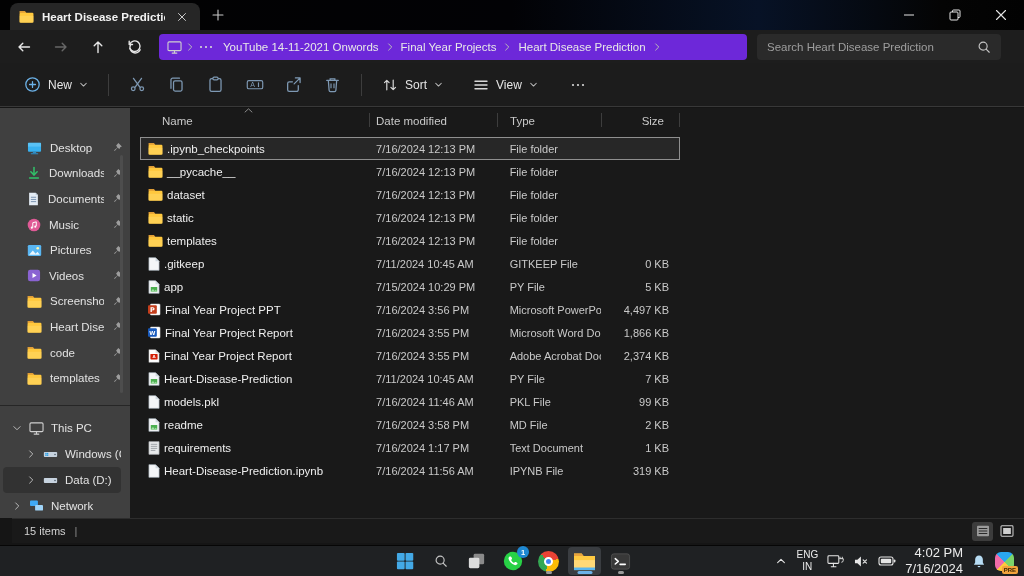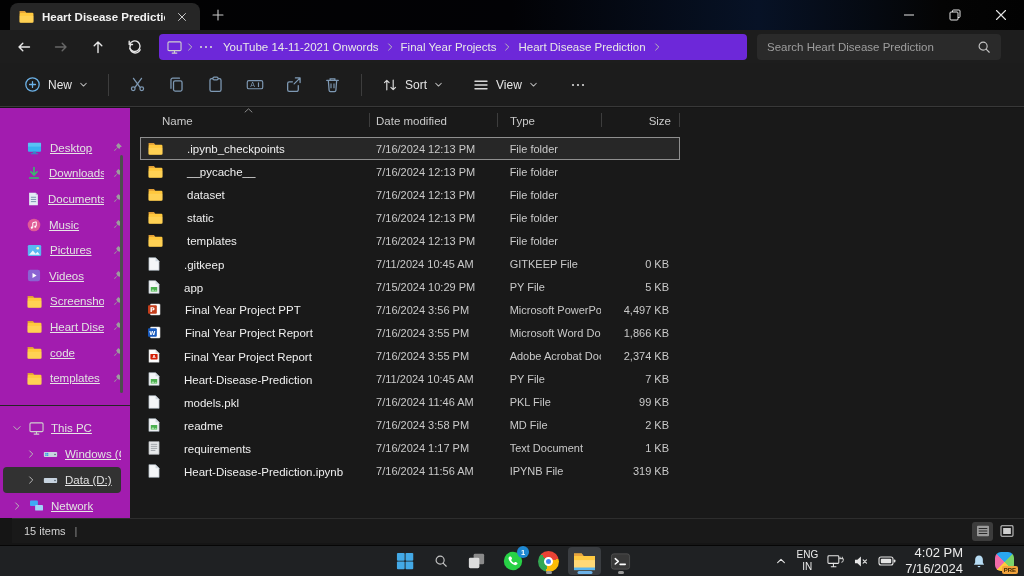--- a/index.html
+++ b/index.html
@@ -37,45 +37,45 @@
            border-bottom:1px solid #383838;display:flex;align-items:center;}
   .btn-row{display:flex;align-items:center;gap:7px;padding:0 11px;height:32px;border-radius:4px;}
   .new-btn{margin-left:13px;}
   .tb-sep{width:1px;height:22px;background:#3d3d3d;margin:0 9px;}
   .cmds{display:flex;align-items:center;}
   .tool-icon-btn{width:39px;height:32px;display:flex;align-items:center;justify-content:center;border-radius:4px;}
   .tlabel{font-size:12px;color:#e4e4e4;}
   .details-btn{margin-left:auto;margin-right:16px;}
 
   
-  .sidebar{position:absolute;left:0;top:108px;width:130px;bottom:58px;background:#a21caf;text-decoration:underline;}
+  .sidebar{position:absolute;left:0;top:108px;width:130px;bottom:58px;background:#404040;}
   .pinned{padding-top:27px;}
   .side-item{height:25.6px;display:flex;align-items:center;gap:8px;padding:0 7px 0 27px;}
   .side-label{flex:1;font-size:11.5px;color:#e2e2e2;white-space:nowrap;overflow:hidden;}
   .tree{margin-top:14px;border-top:1px solid #262626;padding-top:9px;}
   .tree-item{height:26px;display:flex;align-items:center;gap:7px;padding-left:9px;margin:0 9px 0 3px;border-radius:4px;}
   .tree-item.indent{padding-left:23px;}
   .tree-item.selected{background:#323232;}
   .tree-label{font-size:11.5px;color:#e2e2e2;white-space:nowrap;overflow:hidden;}
   .side-scroll{position:absolute;right:7px;top:47px;width:3px;height:238px;background:#4d4d4d;border-radius:2px;}
 
   
   .filearea{position:absolute;left:130px;top:108px;right:0;bottom:58px;background:#191919;overflow:hidden;}
   .fheader{position:relative;display:flex;height:25px;align-items:center;margin-left:10px;width:540px;}
   .hcell{position:relative;height:100%;display:flex;align-items:center;font-size:11.5px;color:#c9c9c9;}
   .hcell::after{content:"";position:absolute;right:0;top:5px;height:14px;width:1px;background:#3d3d3d;}
   .hc0{width:230px;padding-left:22px;}
   .hc1{width:128px;padding-left:6px;}
   .hc2{width:104px;padding-left:12px;}
-  .hc3{width:78px;justify-content:flex-end;padding-right:9px;text-align:right;}
+  .hc3{width:78px;justify-content:flex-end;padding-right:16px;text-align:right;}
   .sort-caret{position:absolute;left:104px;top:0px;}
   .frows{margin-top:4px;}
   .frow{display:flex;height:23px;align-items:center;margin-left:10px;width:540px;border:1px solid transparent;}
   .frow.selected{background:#272727;border-color:#8f8f8f;}
-  .cell-name{width:230px;display:flex;align-items:flex-end;gap:24px;padding-left:7px;overflow:hidden;}
+  .cell-name{width:230px;display:flex;align-items:center;gap:4px;padding-left:7px;overflow:hidden;}
   .fname{font-size:11.5px;color:#efefef;white-space:nowrap;}
   .cell-date{width:128px;padding-left:6px;font-size:11px;color:#c9c9c9;white-space:nowrap;}
   .cell-type{width:104px;padding-left:12px;font-size:11px;color:#c9c9c9;white-space:nowrap;overflow:hidden;}
   .cell-size{width:78px;text-align:right;padding-right:10px;font-size:11px;color:#c9c9c9;white-space:nowrap;}
 
   
   .statusbar{position:absolute;left:12px;right:0;bottom:33px;height:25px;background:#191919;
              border-top:1px solid #2d2d2d;display:flex;align-items:center;padding-left:12px;}
   .status-count{font-size:11px;color:#d2d2d2;}
   .status-sep{font-size:11px;color:#8b8b8b;margin-left:9px;}

